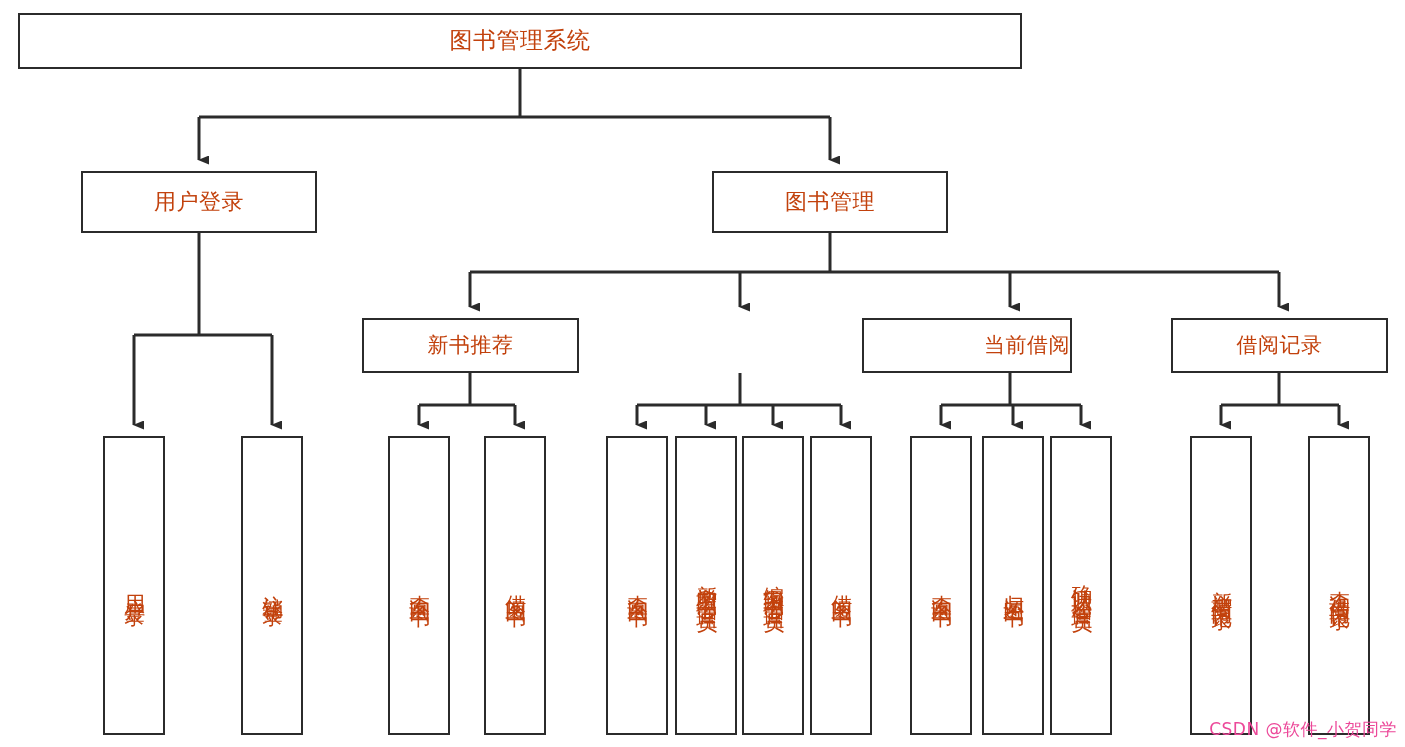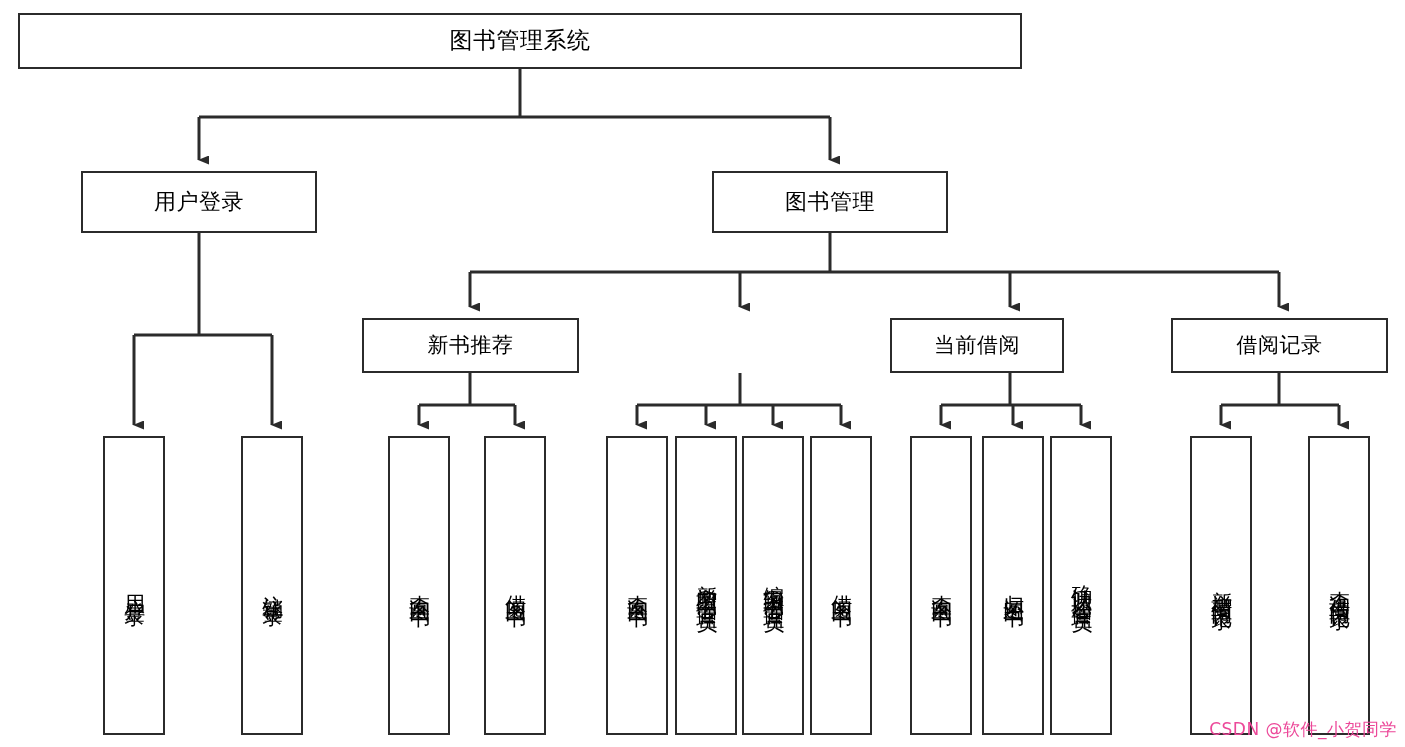--- a/index.html
+++ b/index.html
@@ -26,21 +26,21 @@
     height: 747px;
   }
   .node {
     position: absolute;
     box-sizing: border-box;
     background: #ffffff;
     border: 2px solid #2b2b2b;
     display: flex;
     align-items: center;
     justify-content: center;
-    color: #000000;
+    color: #c2410c;
     z-index: 2;
   }
   .node.level-1 {
     font-size: 23px;
   }
   .node.level-2 {
     font-size: 22px;
   }
   .node.level-3 {
     font-size: 21px;
@@ -150,21 +150,21 @@
 
   <div class="node level-3" style="left:362px; top:318px; width:217px; height:55px;">
     <span class="node-label">新书推荐</span>
   </div>
 
   <div class="node level-2" style="left:712px; top:171px; width:236px; height:62px;">
     <span class="node-label">图书管理</span>
   </div>
 
 
-  <div class="node level-3" style="left:890px; top:318px; width:174px; height:55px;">
+  <div class="node level-3" style="left:862px; top:318px; width:210px; height:55px;justify-content:flex-end;">
     <span class="node-label">当前借阅</span>
   </div>
 
   <div class="node level-3" style="left:1171px; top:318px; width:217px; height:55px;">
     <span class="node-label">借阅记录</span>
   </div>
 
   <div class="node leaf" style="left:103px; top:436px; width:62px; height:299px;">
     <span class="node-label">用户登录</span>
   </div>

